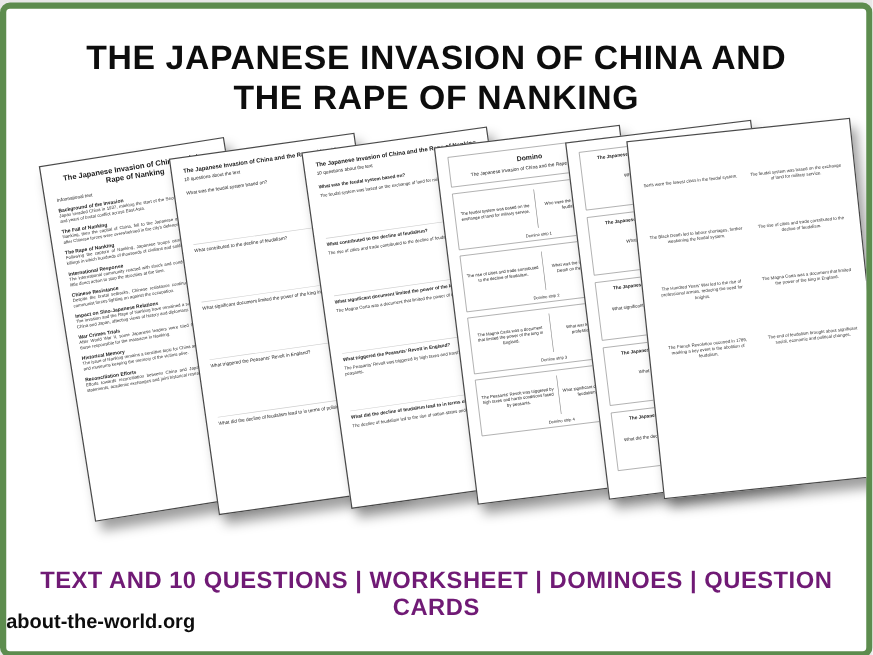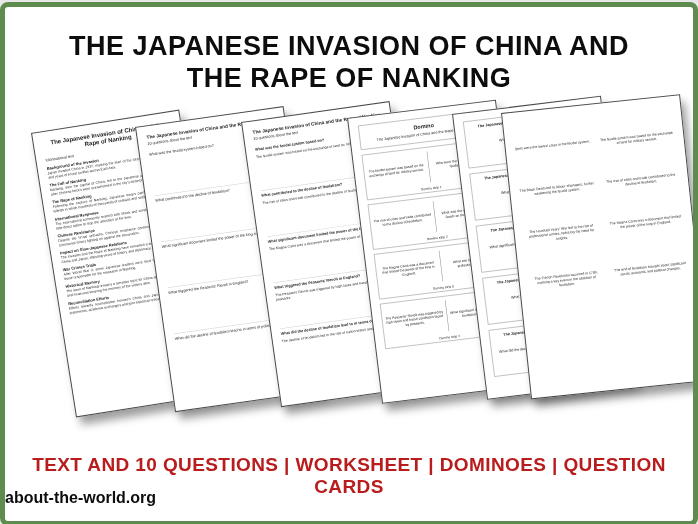--- a/index.html
+++ b/index.html
@@ -10,21 +10,21 @@
   }
   
   .main-title {
     position:absolute; top:24px; left:50%; transform:translateX(-50%);
     width:600px; text-align:center;
     font-size:27px; font-weight:700; letter-spacing:0.5px; line-height:1.18; color:#0d0d0d;
   }
   
   .footer-features {
     position:absolute; top:447px; left:0; right:0; text-align:center;
-    font-size:19px; font-weight:700; letter-spacing:0.4px; color:#b91c1c;
+    font-size:19px; font-weight:700; letter-spacing:0.4px; color:#701a75;
   }
   .footer-site {
     position:absolute; top:482px; left:0; right:0; text-align:left;
     font-size:16px; font-weight:700; color:#0d0d0d;
   }
   
   .page {
     position:absolute; width:300px; height:576px; background:#fff;
     border:2px solid #4a4a4a; padding:16px 18px;
     box-shadow:8px 16px 18px rgba(0,0,0,0.38);

